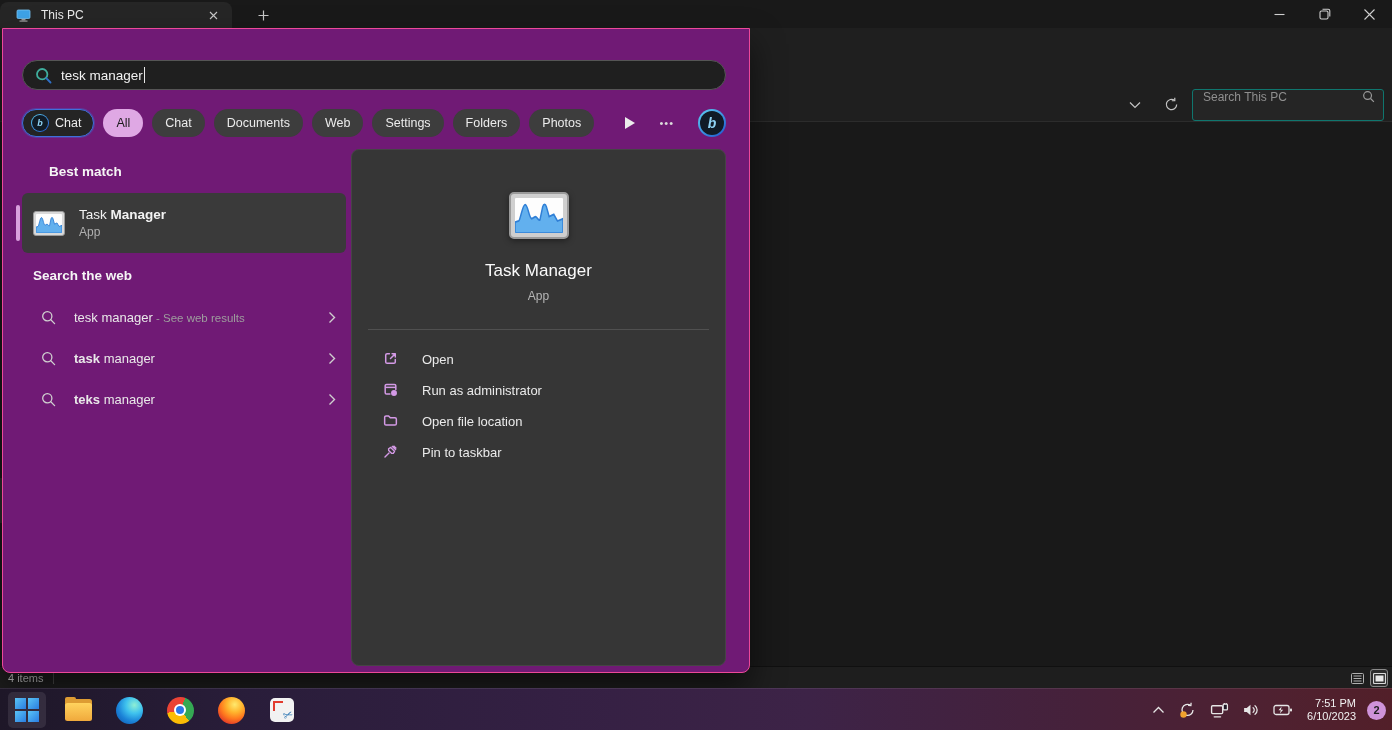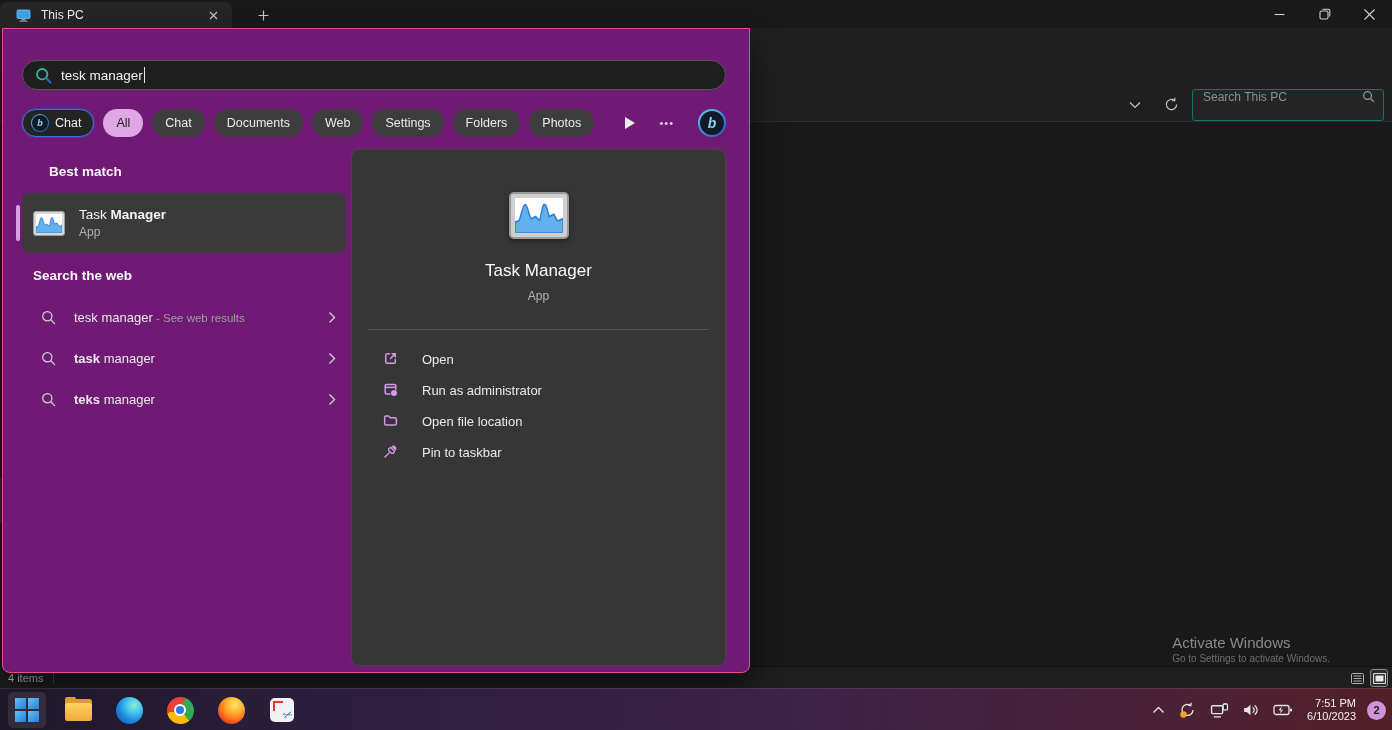--- a/index.html
+++ b/index.html
@@ -186,24 +186,20 @@
         </svg>
       </div>
       <div class="explorer-search">
         <input type="text" placeholder="Search This PC" style="">
         <svg width="13" height="13" viewBox="0 0 14 14">
           <circle cx="6" cy="6" r="4.2" fill="none" stroke="#9a9a9a" stroke-width="1.3"></circle>
           <path d="M9.2,9.2 L12.8,12.8" stroke="#9a9a9a" stroke-width="1.3"></path>
         </svg>
       </div>
     </div>
-    <div class="watermark">
-      <div class="l1">Activate Windows</div>
-      <div class="l2">Go to Settings to activate Windows.</div>
-    </div>
   </div>
 
   <div class="statusbar">
     <span class="status-text">4 items</span>
     <span class="status-sep"></span>
     <div class="view-toggles">
       <div class="vt">
         <svg width="13" height="11" viewBox="0 0 13 11">
           <rect x="0.5" y="0.5" width="12" height="10" rx="1" fill="none" stroke="#b0b0b0" stroke-width="1"></rect>
           <path d="M2.5,3 H10.5 M2.5,5.5 H10.5 M2.5,8 H10.5" stroke="#b0b0b0" stroke-width="1"></path>

